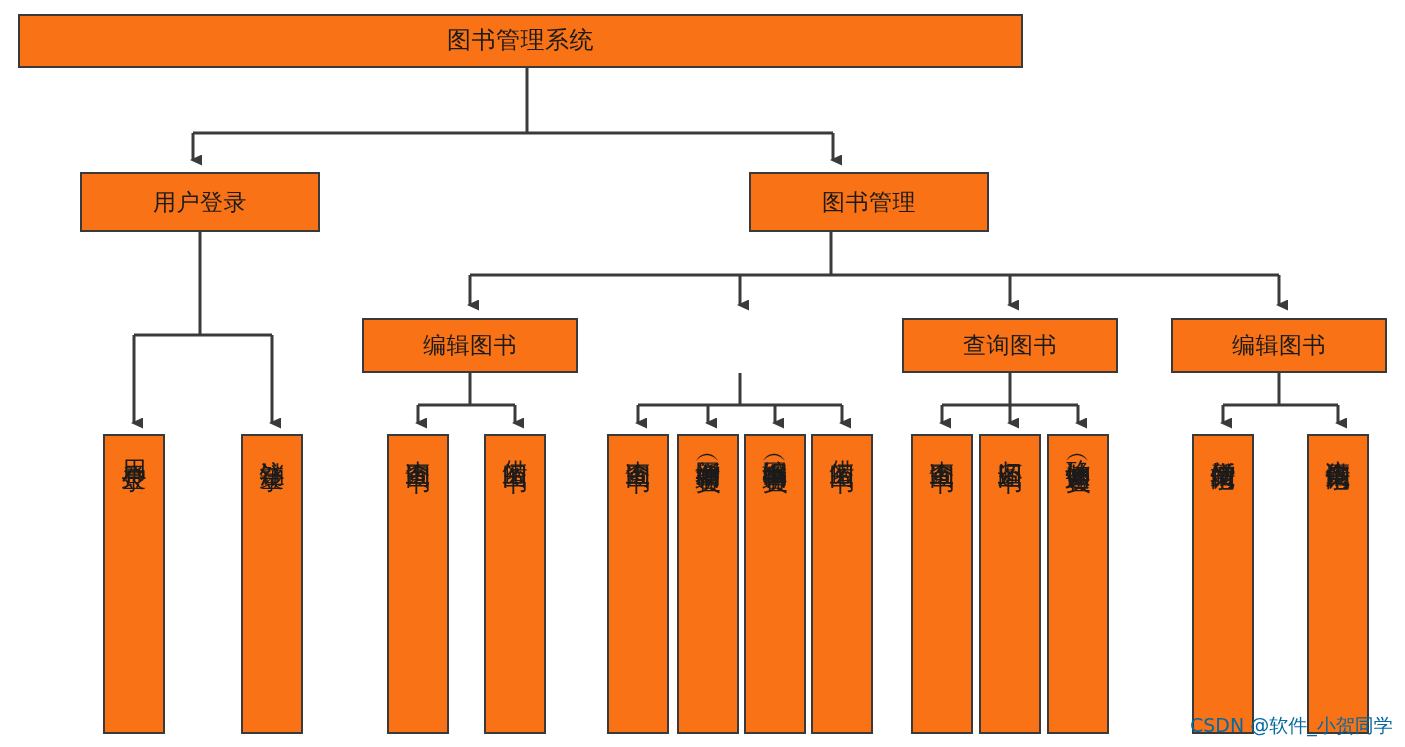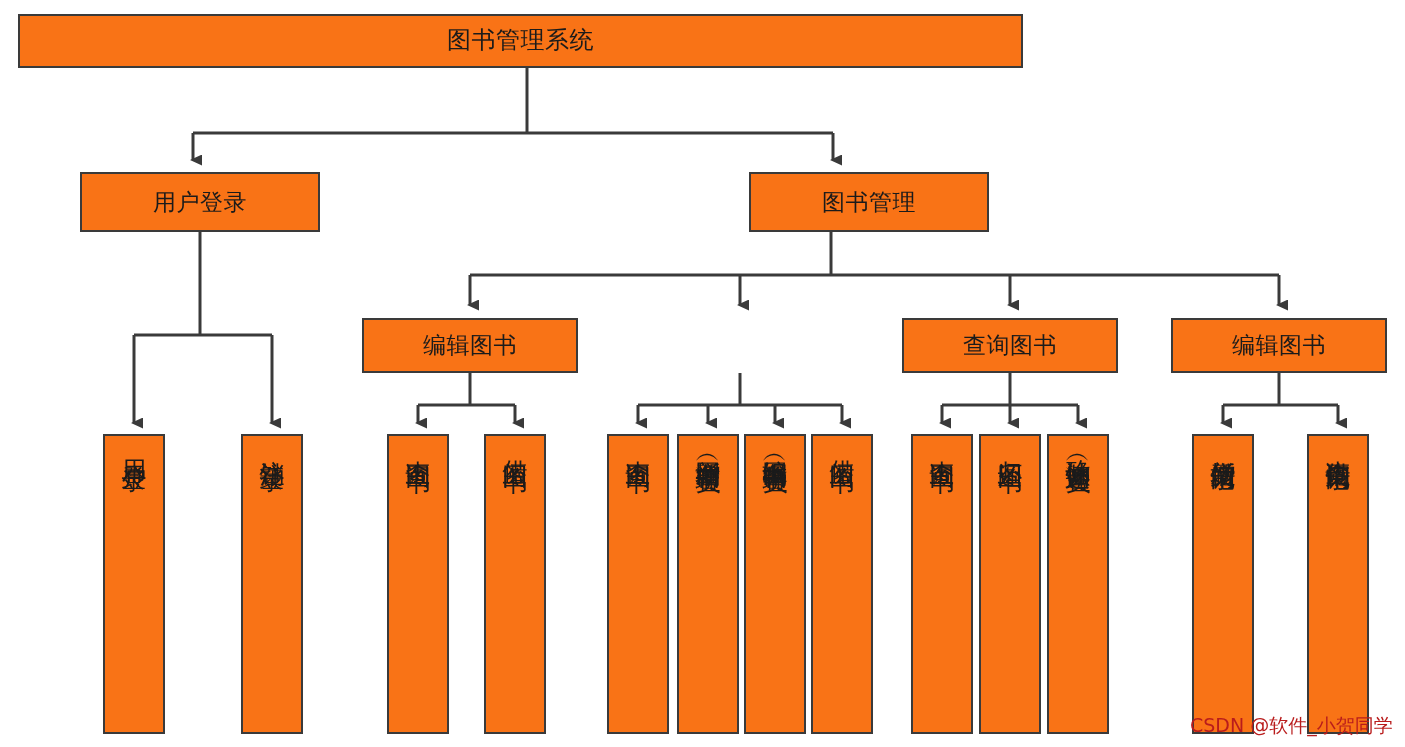--- a/index.html
+++ b/index.html
@@ -65,21 +65,21 @@
   }
   .node.v.tall .label {
     font-size: 25px;
     letter-spacing: 1.5px;
   }
   .watermark {
     position: absolute;
     left: 1190px;
     top: 713px;
     font-size: 19px;
-    color: #b91c1c;
+    color: #0369a1;
     z-index: 3;
     white-space: nowrap;
     font-family: "DejaVu Sans", "Liberation Sans", sans-serif;
   }
 </style>
 </head>
 <body>
 
 <div id="canvas">
 

